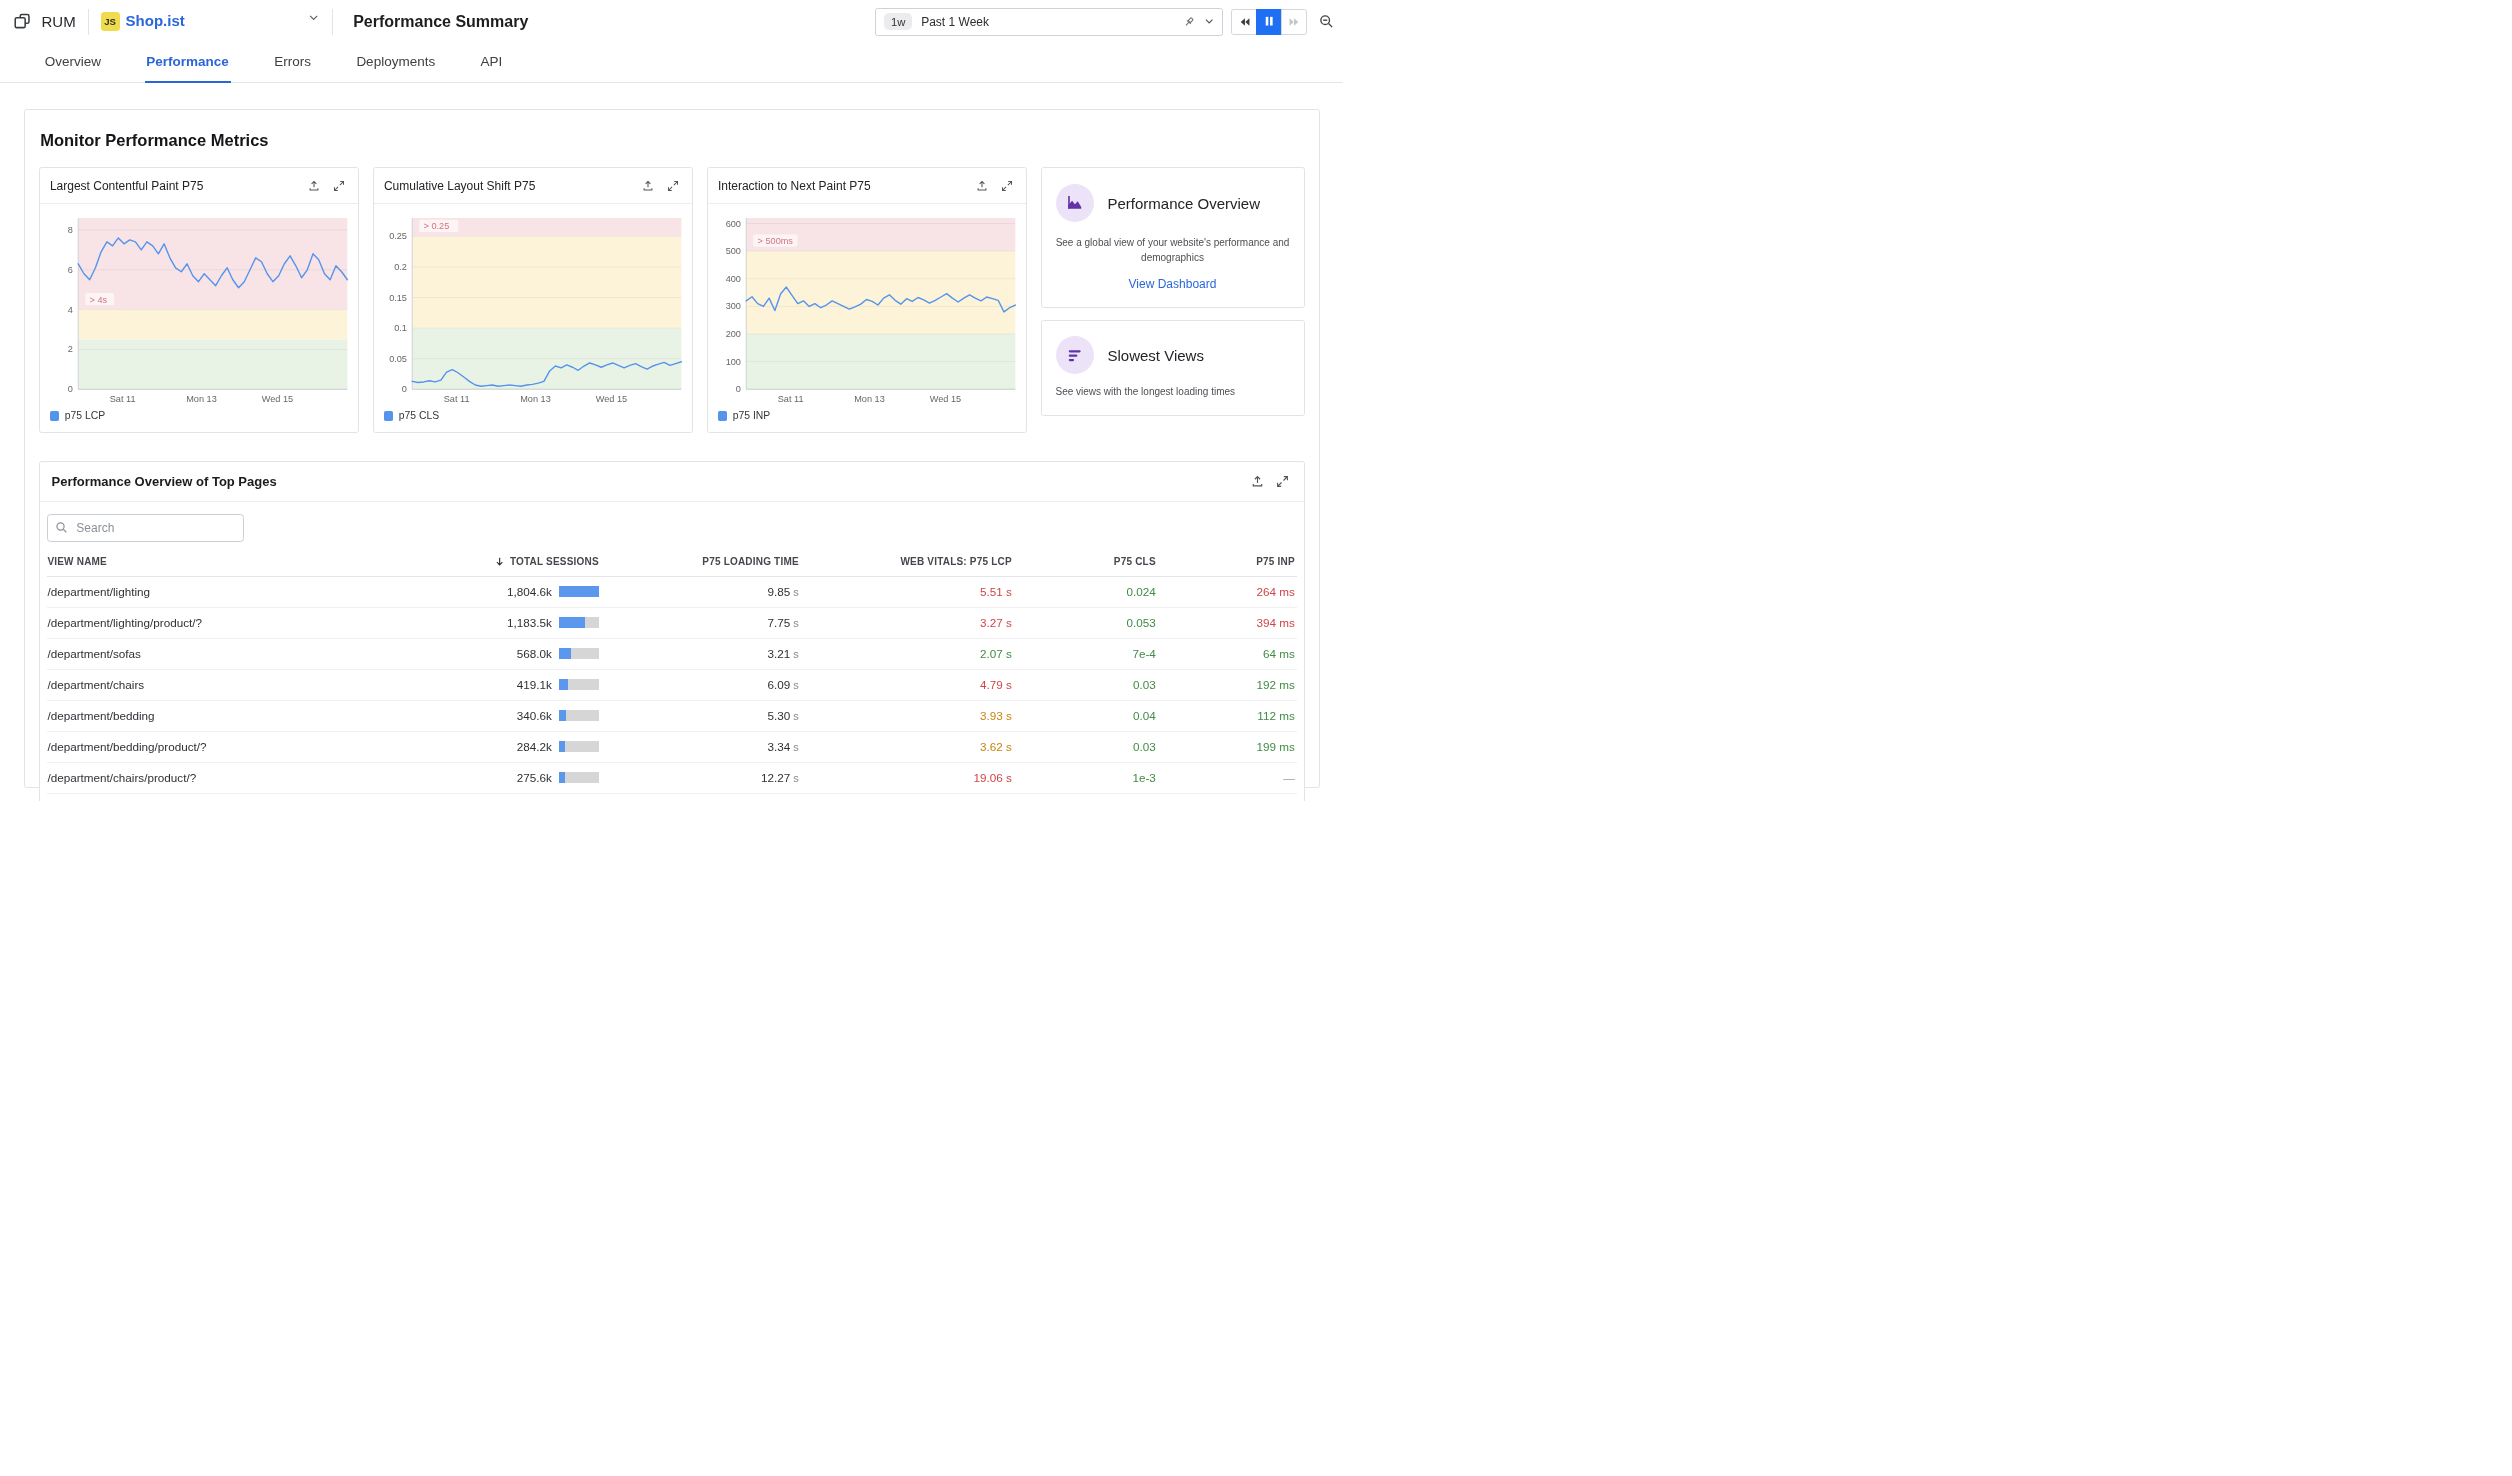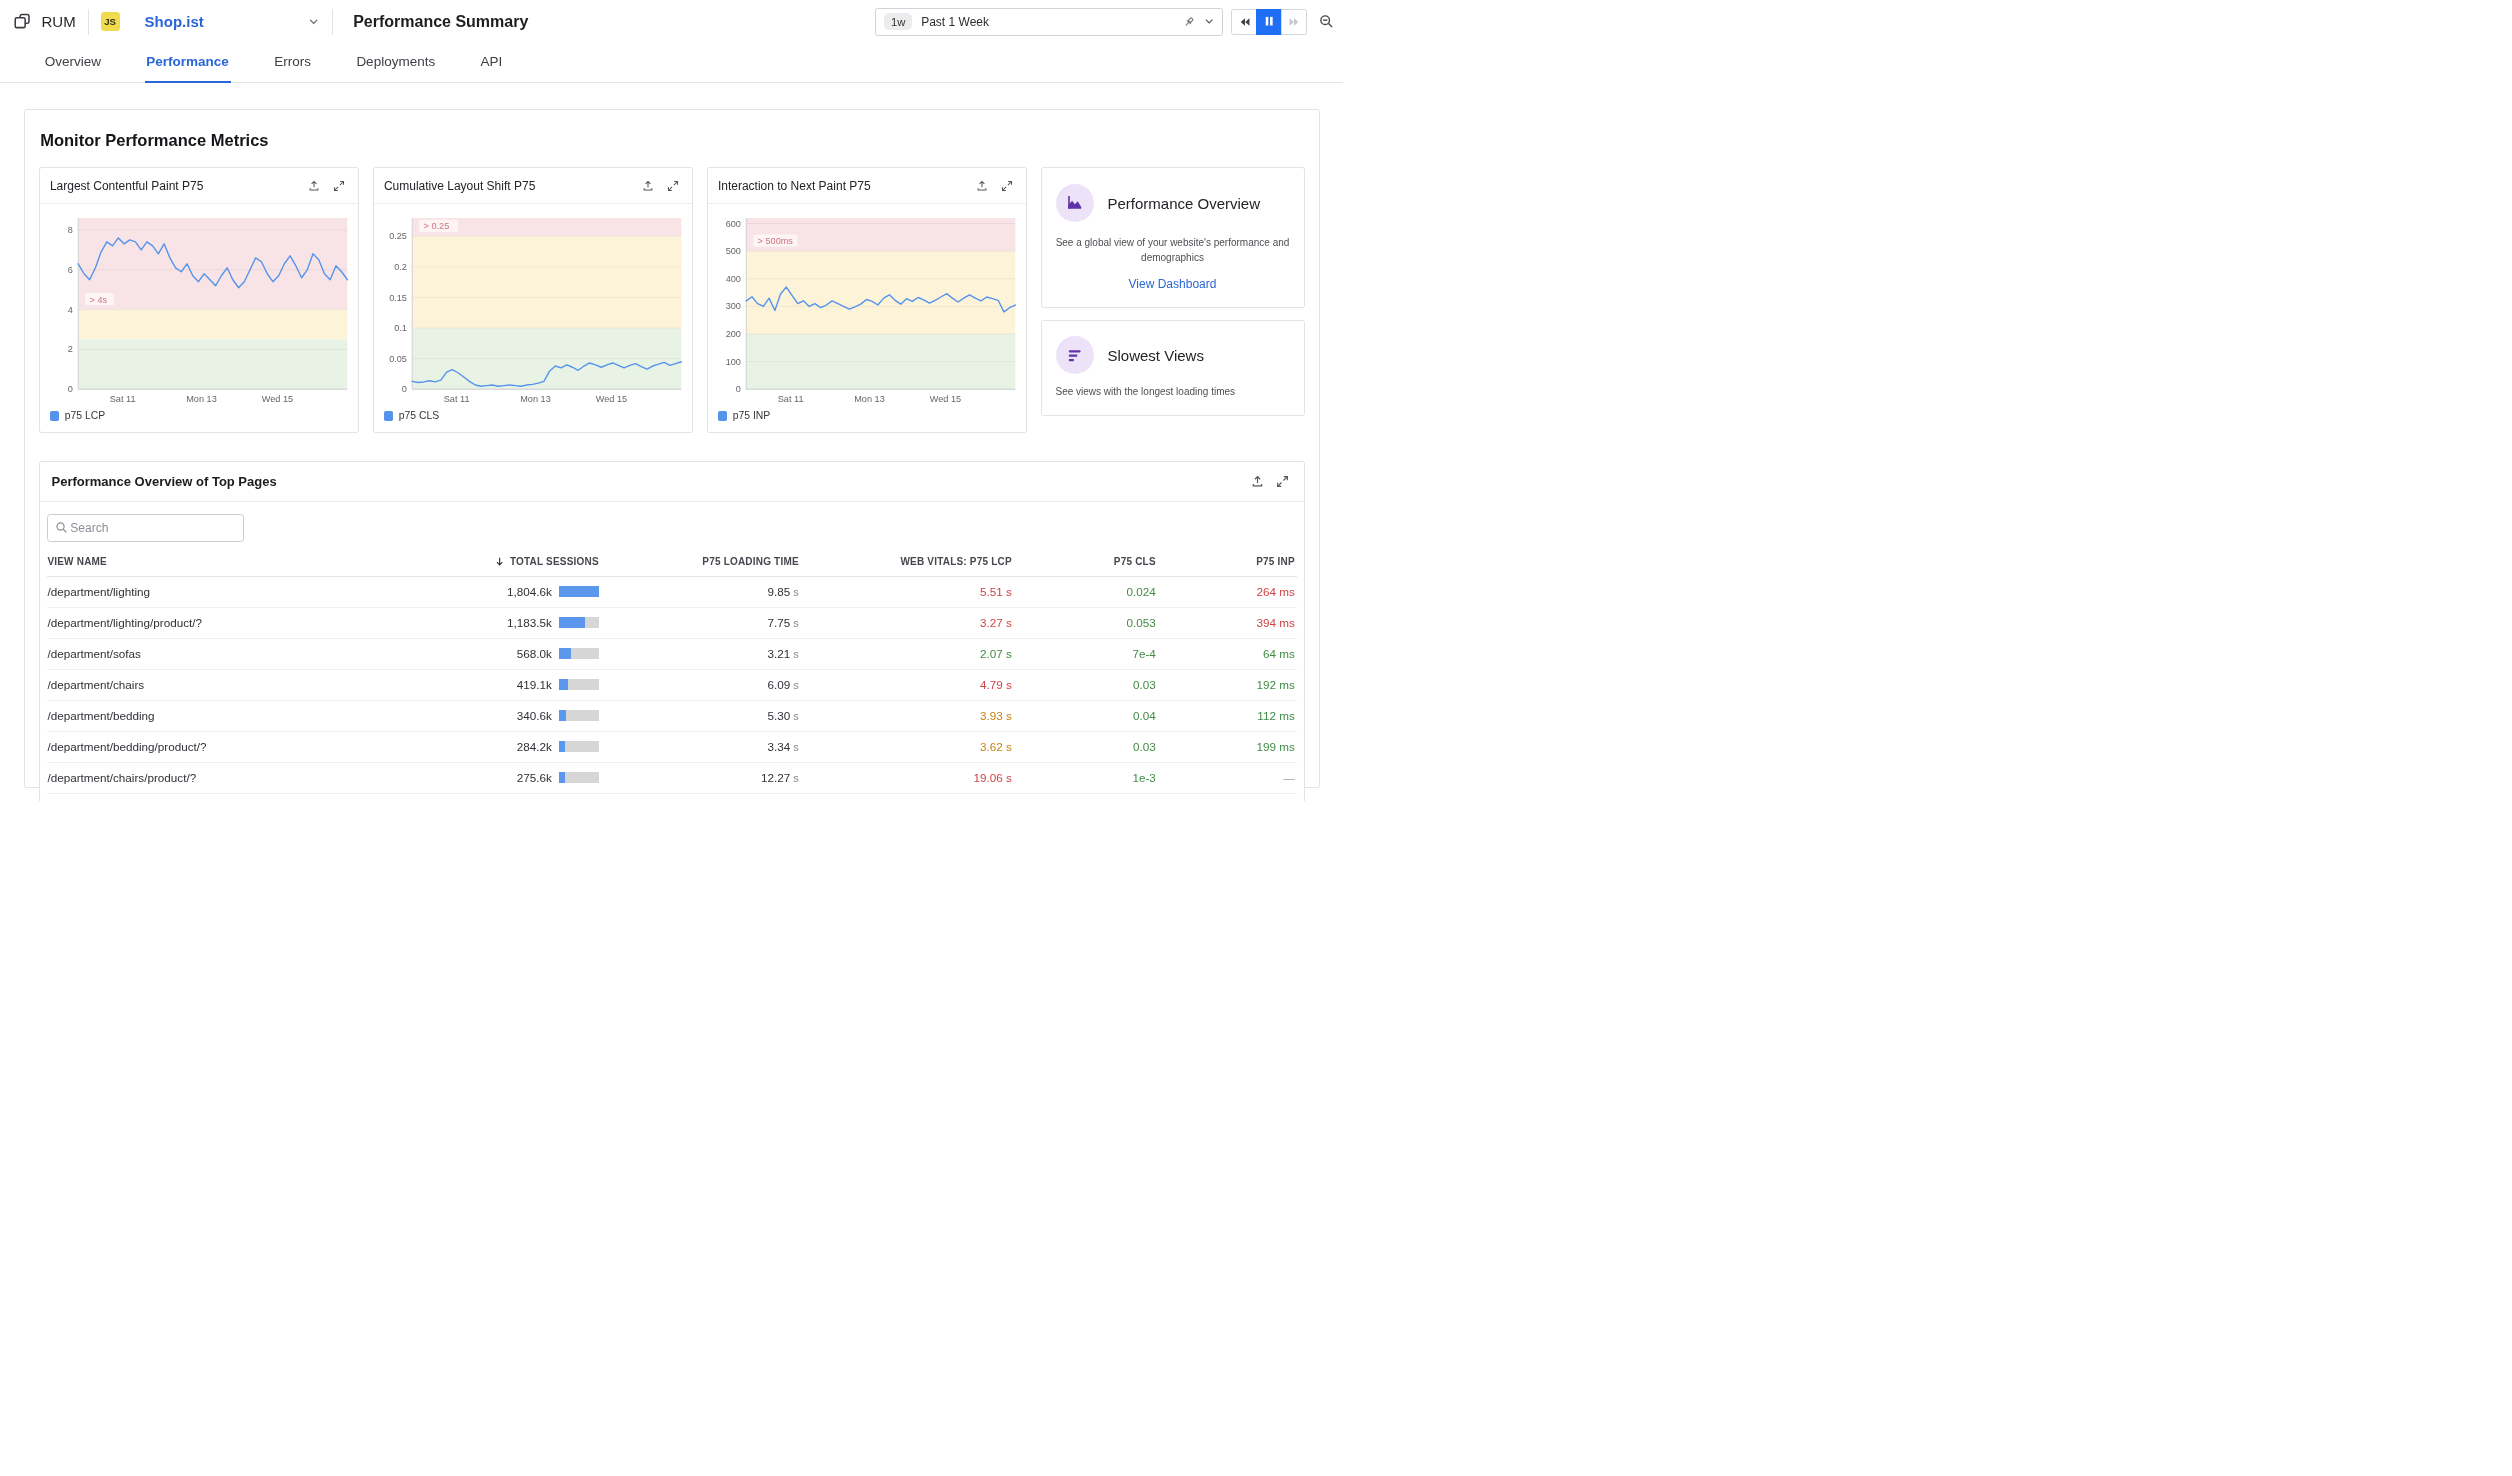--- a/index.html
+++ b/index.html
@@ -14,21 +14,21 @@
     width:1343px;height:801px;overflow:hidden;background:#fff;
     font-family:"Liberation Sans",sans-serif;color:#1c1c1e;
   }
   button{font-family:inherit;cursor:pointer}
 
   
   .topbar{display:flex;align-items:center;justify-content:space-between;height:43px;padding:0 5.2px 0 14px}
   .topbar-left{display:flex;align-items:center;gap:12px;min-width:0}
   .brand{display:flex;align-items:center;gap:11px;font-size:15px;color:#26282c}
   .vdiv{width:0.9px;height:26px;background:#e2e3e7}
-  .app-picker{display:flex;align-items:center;gap:25px;width:219px;border:none;background:none;padding:0}
+  .app-picker{display:flex;gap:6px;width:219px;border:none;background:none;padding:0}
   .js-badge{width:19px;height:19px;border-radius:3.5px;background:#f0db4f;color:#33301a;font-weight:bold;font-size:9.6px;display:grid;place-items:center}
   .app-name{color:var(--accent);font-size:15px;font-weight:600}
   .app-picker .chev{margin-left:auto;display:flex}
   .page-title{font-size:16px;font-weight:600;color:#1d1e20;margin:0 0 0 8.7px;white-space:nowrap}
   .topbar-right{display:flex;align-items:center;gap:8.7px;padding-right:1.7px}
   .time-picker{width:348px;height:28px;border:0.9px solid #cfd3d9;border-radius:2.6px;display:flex;align-items:center;gap:8.7px;padding:0 7.8px;background:#fff}
   .time-chip{background:#ececee;border-radius:5px;padding:2.6px 7px;font-size:11.3px;color:#333}
   .time-label{font-size:12px;color:#2b2d30}
   .time-picker .icons{margin-left:auto;display:flex;align-items:center;gap:8.7px}
   .playback{display:flex}
@@ -66,21 +66,21 @@
   .side-title{font-size:15px;font-weight:500;color:#222428}
   .side-desc{font-size:10px;color:#4c4f54;line-height:1.45;margin-top:14px}
   .side-desc.left{text-align:left;margin-top:10.4px}
   .side-link{display:inline-block;margin-top:12px;color:var(--accent);font-size:12px;text-decoration:none}
 
   
   .top-pages{border:0.9px solid #e2e3e7;border-radius:2.6px;margin-top:28px;background:#fff;height:348px}
   .tp-head{display:flex;justify-content:space-between;align-items:center;padding:10.4px 12px;border-bottom:0.9px solid #ececf0}
   .tp-title{font-size:13px;font-weight:bold;color:#1b1c1f}
   .tp-body{padding:12px 7px 0}
-  .searchbox{width:197px;height:28px;border:0.9px solid #c9cdd4;border-radius:3.5px;display:flex;align-items:center;padding:0 7.8px}
+  .searchbox{width:197px;height:28px;border:0.9px solid #c9cdd4;border-radius:3.5px;display:flex;align-items:center;gap:6px;padding:0 7.8px}
   .searchbox input{border:none;outline:none;flex:1;font-size:12px;font-family:inherit;color:#333;background:transparent}
   .searchbox input::placeholder{color:#8a8f98}
   .thead,.trow{display:grid;grid-template-columns:1fr 130px 200px 213px 144px 139px;align-items:center}
   .thead{padding:14px 0 8.7px;font-size:10px;font-weight:bold;color:#44474d;letter-spacing:0.2px;border-bottom:0.9px solid #e4e5e9}
   .thead .th{text-align:right;padding-right:1.7px}
   .thead .th.first{text-align:left;padding-left:0.9px}
   .th-sess{display:flex;justify-content:flex-end;align-items:center;gap:4.3px}
   .trow{height:31px;border-bottom:0.9px solid #f0f0f2;font-size:11.7px}
   .td{text-align:right;padding-right:1.7px;color:#2f3136}
   .td.view{text-align:left;padding-left:0.9px}

